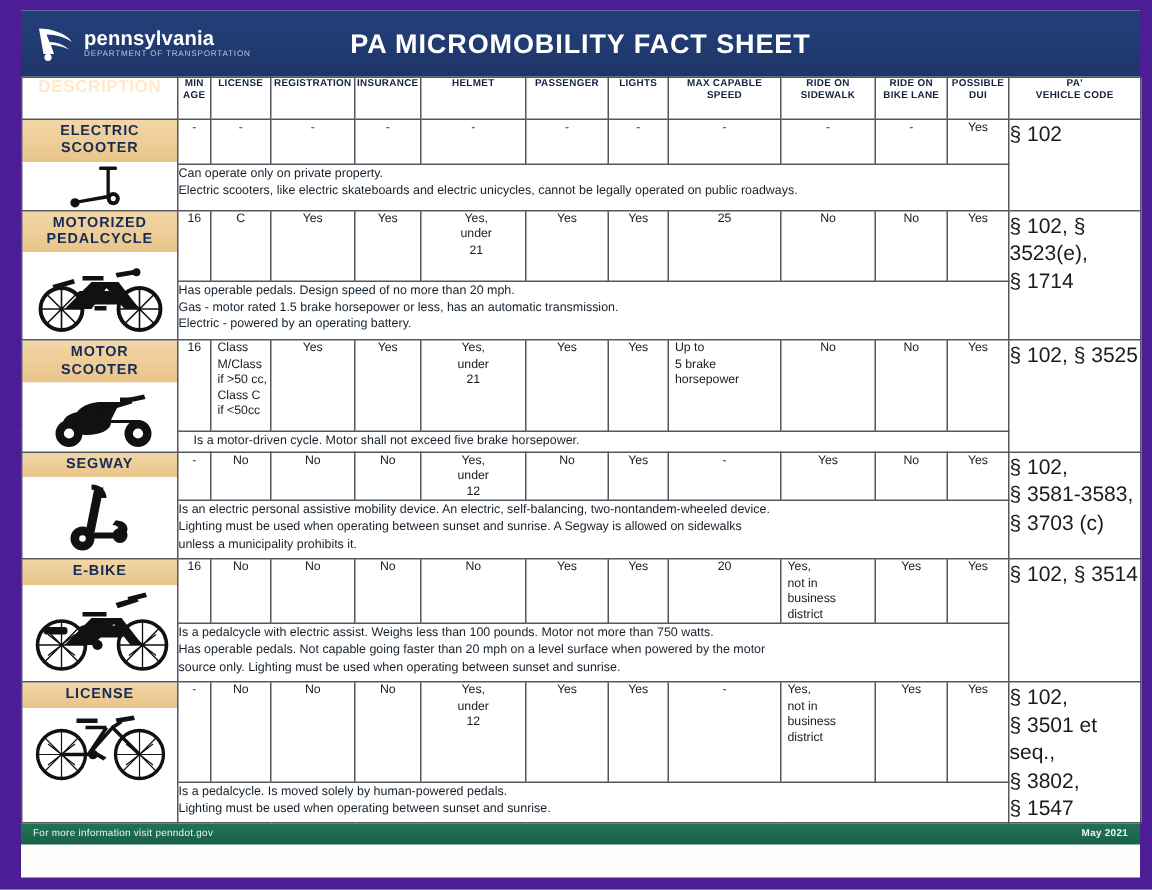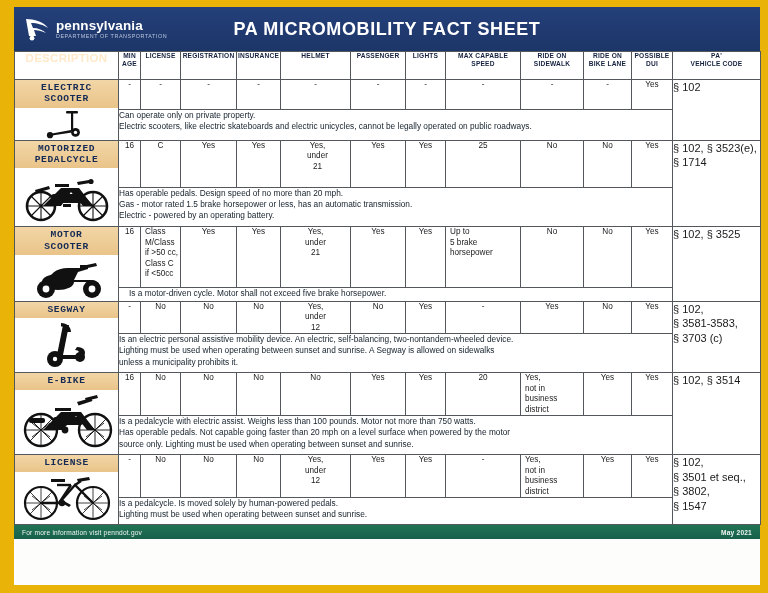--- a/index.html
+++ b/index.html
@@ -7,21 +7,21 @@
     background: #c9c6c0;
   }
   body {
     width: 768px; height: 593px;
     font-family: "Liberation Sans", sans-serif;
     overflow: hidden;
   }
   #sheet {
     position: relative;
     width: 768px; height: 593px;
-    background: #eab308;
+    background: #4c1d95;
     box-sizing: border-box;
   }
   
   .paper {
     position: absolute;
     left: 14px; top: 7px;
     width: 746px; height: 578px;
     background: #fdfdfb;
     box-sizing: border-box;
   }
@@ -103,21 +103,20 @@
     font-weight: bold;
     letter-spacing: .3px;
     vertical-align: middle;
   }
 
   
   td.cat {
     padding: 0;
     background: #ffffff;
     vertical-align: top;
-    font-family: Liberation Mono, monospace;
   }
   .cat-label {
     background: #efcf9b;
     background: linear-gradient(180deg,#f2d6a6,#e9c489);
     color: #152a55;
     font-weight: bold;
     text-align: center;
     font-size: 9.6px;
     letter-spacing: .6px;
     line-height: 1.18;
@@ -139,21 +138,21 @@
     padding: 3px 2px 0 2px;
     line-height: 1.28;
   }
   td.val.dash { color: #333; }
   td.val.left {
     text-align: left;
     padding-left: 4px;
   }
   td.code {
     text-align: left;
-    font-size: 11px;
+    font-size: 14px;
     color: #1a1a1a;
     padding: 3px 3px 0 5px;
     line-height: 1.32;
   }
 
   
   td.note {
     background: #ccdcd6;
     color: #15212c;
     font-size: 8.3px;

